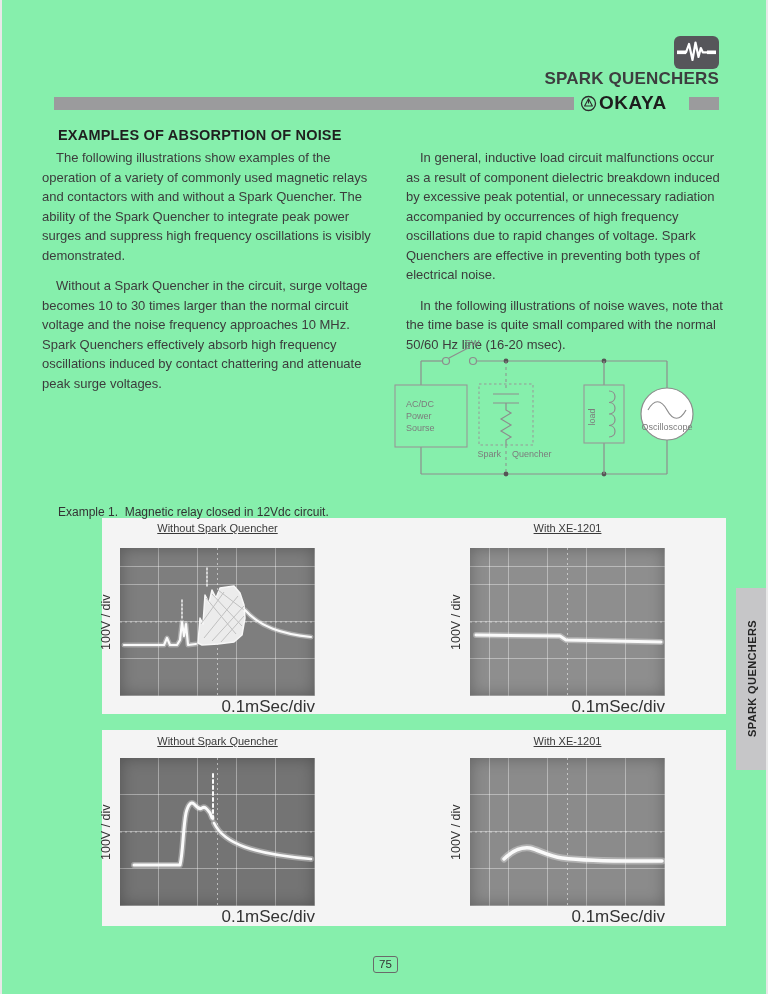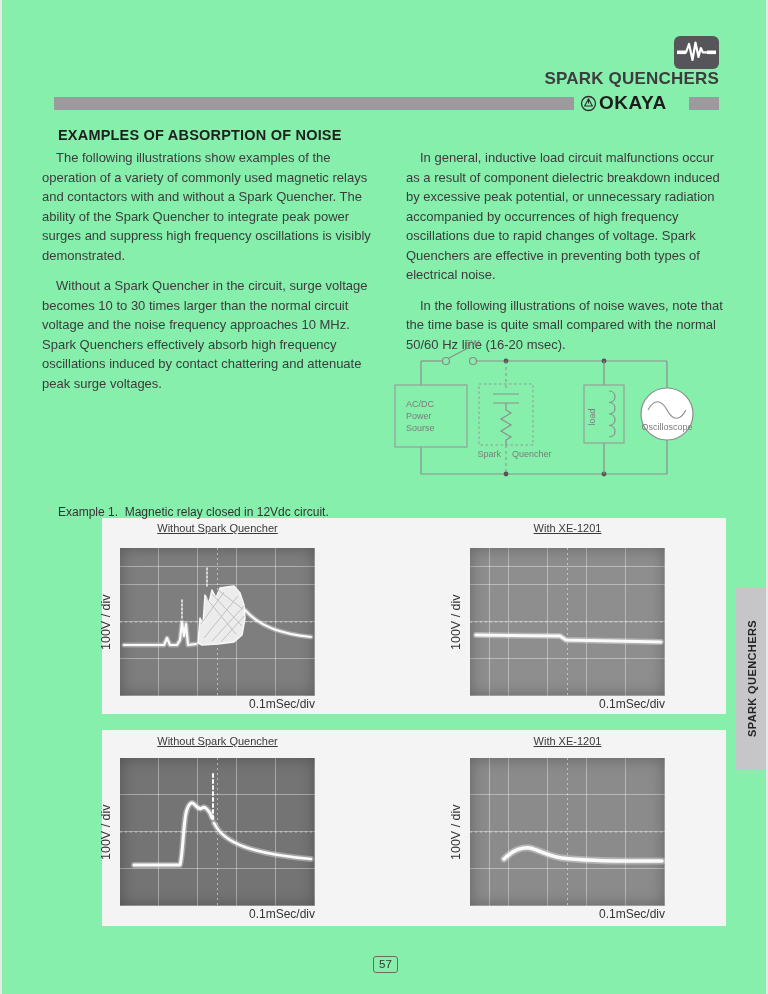--- a/index.html
+++ b/index.html
@@ -26,21 +26,21 @@
   .col-right{left:404px;width:325px;}
   
   .circuit{left:387px;top:336px;}
   .cir-line{stroke:#8d8d8d;stroke-width:1.2;fill:none;}
   .cir-dash{stroke:#8d8d8d;stroke-width:1;fill:none;stroke-dasharray:3 3;}
   .cir-text{font-family:"Liberation Sans",sans-serif;font-size:9px;fill:#7c7c7c;}
   
   .panel{background:#f4f4f4;}
   .example-title{left:56px;font-size:12px;color:#333;white-space:pre-wrap;}
   .fig-caption{width:195px;text-align:center;font-size:11px;color:#3a3a3a;text-decoration:underline;}
-  .x-label{width:195px;text-align:right;font-size:12px;color:#333;}
+  .x-label{width:195px;text-align:right;font-size:17px;color:#333;}
   .y-label{height:148px;width:20px;display:flex;align-items:center;justify-content:center;
     writing-mode:vertical-rl;transform:rotate(180deg);font-size:12.5px;color:#333;}
   .scope{position:absolute;width:195px;height:148px;
     box-shadow:inset 0 0 16px rgba(0,0,0,.30);
     background-image:
       repeating-linear-gradient(90deg, rgba(255,255,255,0) 0px, rgba(255,255,255,0) 18.6px, rgba(255,255,255,.38) 18.6px, rgba(255,255,255,.38) 19.5px),
       repeating-linear-gradient(180deg, rgba(255,255,255,0) 0px, rgba(255,255,255,0) 17.6px, rgba(255,255,255,.38) 17.6px, rgba(255,255,255,.38) 18.5px);}
   .scope svg{position:absolute;left:0;top:0;}
   .wf{fill:none;stroke:#fafafa;stroke-linecap:round;stroke-linejoin:round;}
   .wfg{fill:none;stroke:rgba(255,255,255,.33);stroke-linecap:round;stroke-linejoin:round;}
@@ -192,15 +192,15 @@
       <path class="wfg" stroke-width="7" d="M34,101 C44,91 52,89 60,90 C69,92 78,98 92,100 C124,104 162,103 192,103"></path>
       <path class="wf" stroke-width="3.5" d="M34,101 C44,91 52,89 60,90 C69,92 78,98 92,100 C124,104 162,103 192,103"></path>
     </svg>
   </div>
   <div class="abs x-label" style="left:468px;top:907px;">0.1mSec/div</div>
 
   <div class="abs side-tab">
     <span>SPARK QUENCHERS</span>
   </div>
 
-  <div class="abs page-num">57</div>
+  <div class="abs page-num">75</div>
 
 </div>
 
 </body></html>

